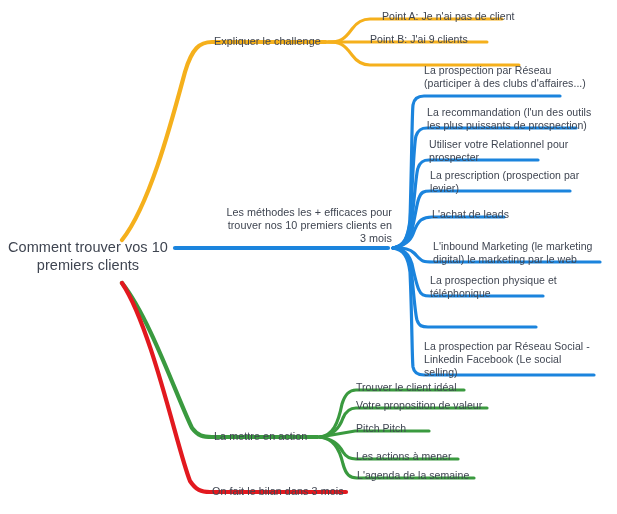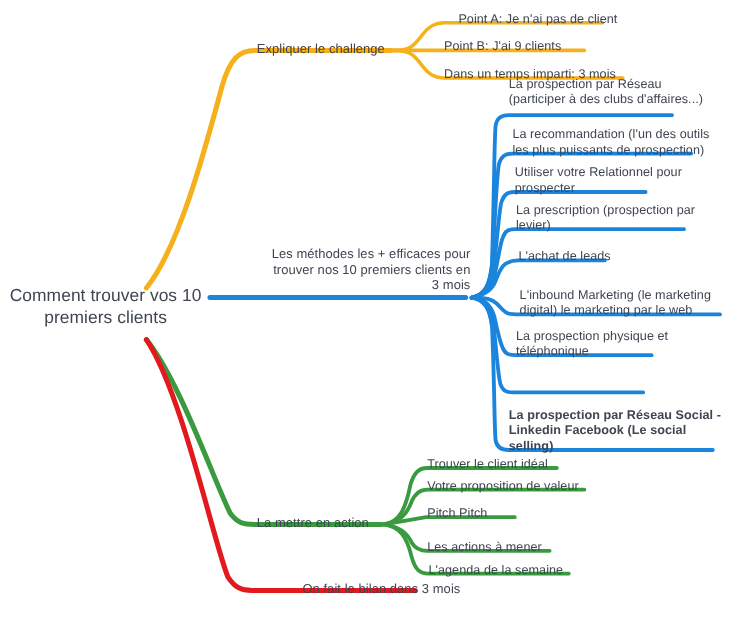--- a/index.html
+++ b/index.html
@@ -85,46 +85,45 @@
     <path d="M 122 283 C 152 328 178 452 190 481 C 196 490 201 492 210 492 L 346 492" fill="none" stroke="#e2191f" stroke-width="4.2" stroke-linecap="round"></path>
   </svg>
 
   <div class="node-label node-root" style="left:8px; top:238px; width:160px;">Comment trouver vos 10
 premiers clients</div>
 
   <div class="node-label node-l1" style="left:214px; top:35px; width:120px;">Expliquer le challenge</div>
 
   <div class="node-label node-l2" style="left:370px; top:10px; width:190px;padding-left:12px;">Point A: Je n'ai pas de client</div>
   <div class="node-label node-l2" style="left:370px; top:33px; width:190px;">Point B: J'ai 9 clients</div>
-  <div class="node-label node-l2" style="left:370px; top:56px; width:190px;">Dans un temps imparti: 3 mois</div>
 
   <div class="node-label node-l1" style="left:214px; top:206px; width:178px;text-align:right;">Les méthodes les + efficaces pour
 trouver nos 10 premiers clients  en
 3 mois</div>
 
   <div class="node-label node-l2" style="left:424px; top:64px; width:190px;">La prospection par Réseau
 (participer à des clubs d'affaires...)</div>
   <div class="node-label node-l2" style="left:427px; top:106px; width:190px;">La recommandation (l'un des outils
 les plus puissants de prospection)</div>
   <div class="node-label node-l2" style="left:429px; top:138px; width:190px;">Utiliser votre Relationnel pour
 prospecter</div>
   <div class="node-label node-l2" style="left:430px; top:169px; width:190px;">La prescription (prospection par
 levier)</div>
   <div class="node-label node-l2" style="left:432px; top:208px; width:190px;">L'achat de leads</div>
   <div class="node-label node-l2" style="left:433px; top:240px; width:190px;">L'inbound Marketing (le marketing
 digital) le marketing par le web</div>
   <div class="node-label node-l2" style="left:430px; top:274px; width:190px;">La prospection physique et
 téléphonique</div>
-  <div class="node-label node-l2" style="left:424px; top:340px; width:190px;font-weight:bold;">La prospection par Réseau Social -
+  <div class="node-label node-l2" style="left:424px; top:340px; width:190px;">La prospection par Réseau Social -
 Linkedin Facebook (Le social
 selling)</div>
 
   <div class="node-label node-l2" style="left:356px; top:381px; width:190px;">Trouver le client idéal</div>
 
   <div class="node-label node-l1" style="left:214px; top:430px; width:110px;">La mettre en action</div>
   <div class="node-label node-l2" style="left:356px; top:399px; width:190px;">Votre proposition de valeur</div>
   <div class="node-label node-l2" style="left:356px; top:422px; width:190px;">Pitch Pitch</div>
   <div class="node-label node-l2" style="left:357px; top:469px; width:190px;">L'agenda de la semaine</div>
   <div class="node-label node-l2" style="left:356px; top:450px; width:190px;">Les actions à mener</div>
 
-  <div class="node-label node-l1" style="left:212px; top:485px; width:180px;margin-left:40px;">On fait le bilan dans 3 mois</div>
+  <div class="node-label node-l1" style="left:212px; top:485px; width:180px;">On fait le bilan dans 3 mois</div>
 
 </div>
 
 </body></html>

